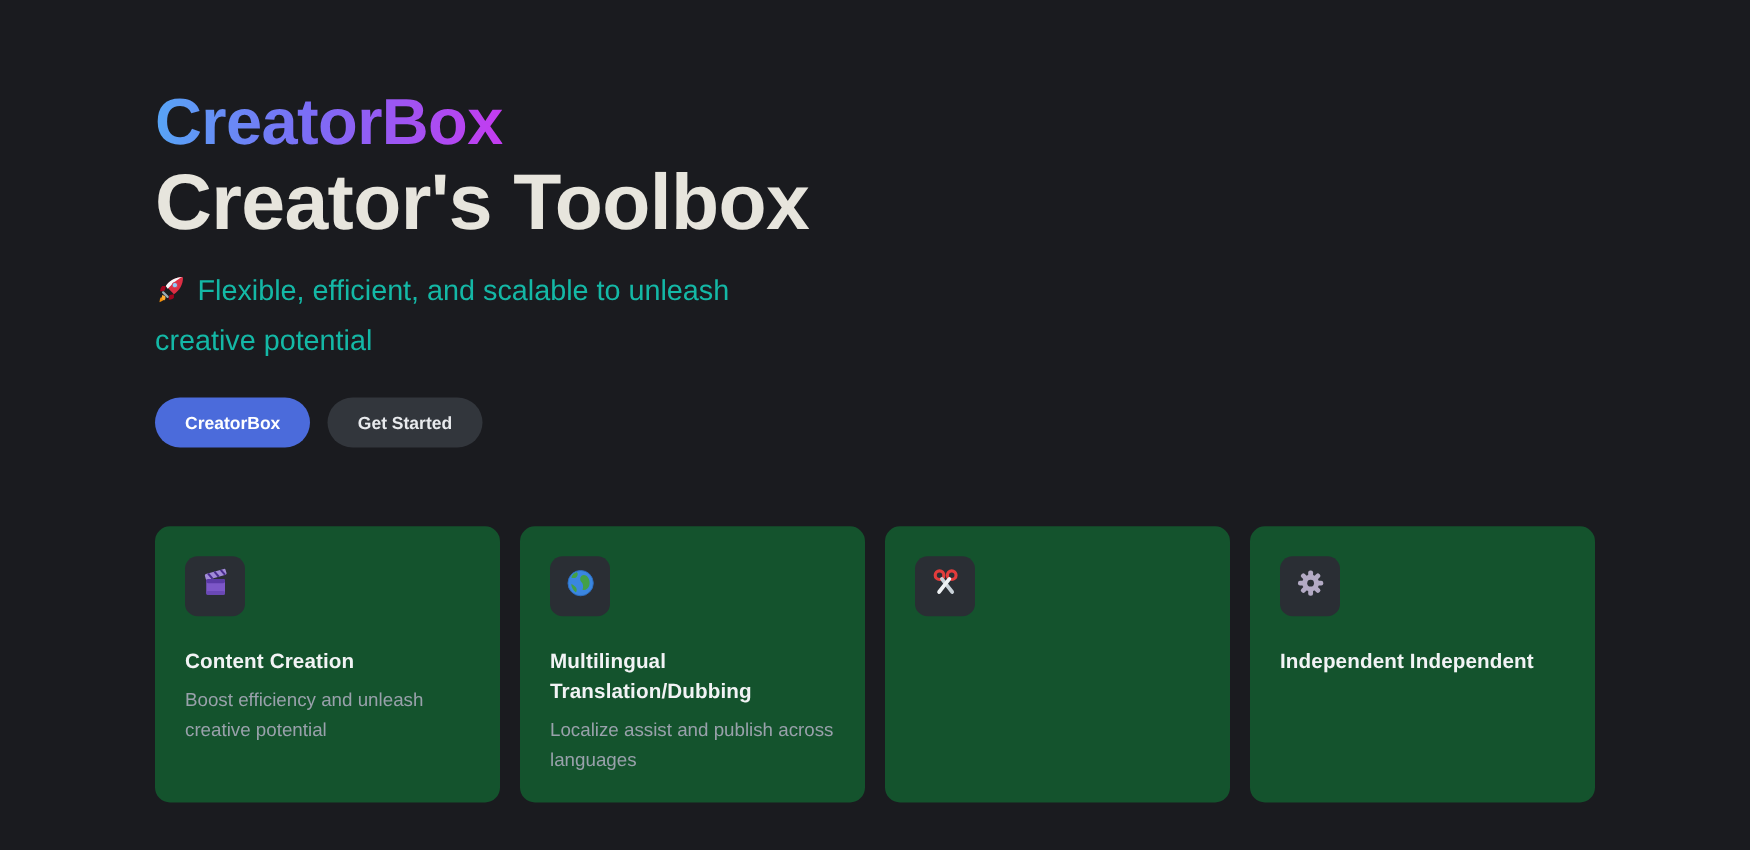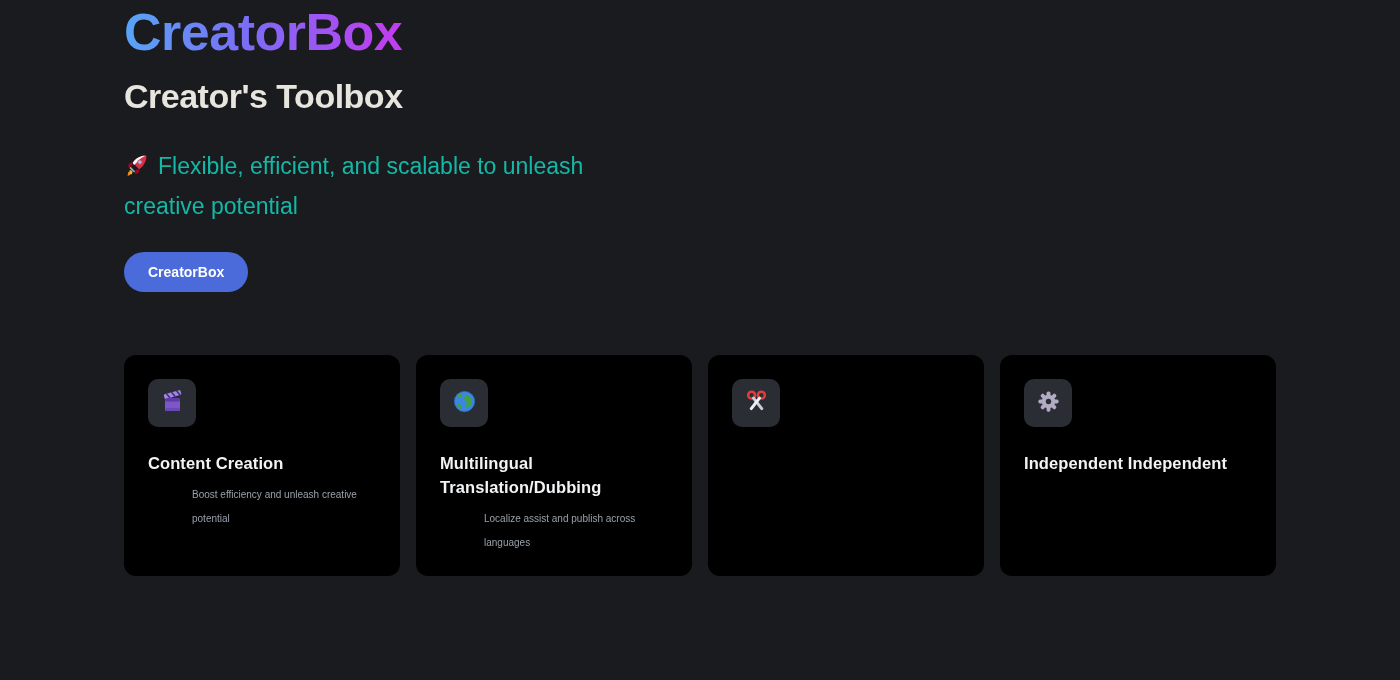--- a/index.html
+++ b/index.html
@@ -5,63 +5,63 @@
   * { margin:0; padding:0; box-sizing:border-box; }
   html,body { width:1400px; height:680px; overflow:hidden; }
   body {
     background:#1a1b1f;
     font-family:"Liberation Sans","DejaVu Sans",sans-serif;
     -webkit-font-smoothing:antialiased;
   }
   .container { width:1152px; margin:0 auto; }
 
   
-  .hero { }
+  .hero { padding-top:66px; }
   .hero-brand {
     font-size:52px; font-weight:700; line-height:64px; letter-spacing:-0.5px;
     background:linear-gradient(90deg,#57a5f6 0%,#7c6cf5 45%,#c43bf0 100%);
     -webkit-background-clip:text; background-clip:text;
     -webkit-text-fill-color:transparent; color:transparent;
     display:inline-block;
   }
   .hero-title {
-    font-size:34px; font-weight:700; line-height:64px; letter-spacing:-0.5px;
+    font-size:63px; font-weight:700; line-height:64px; letter-spacing:-0.5px;
     color:#e7e5dd;
   }
   .hero-subtitle {
     margin-top:20px; max-width:540px;
     font-size:23px; line-height:36px; color:#14b8a6; font-weight:400;
   }
   .rocket { display:inline-block; vertical-align:-4px; margin-right:8px; }
 
   .btn-row { margin-top:28px; display:flex; gap:14px; align-items:center; }
   .btn {
     height:40px; border:none; border-radius:20px; padding:0 24px;
     font-family:inherit; font-size:14px; font-weight:700; cursor:pointer;
     display:inline-flex; align-items:center; justify-content:center;
   }
   .btn-primary { background:#4b6bdb; color:#ffffff; }
   .btn-secondary { background:#32363c; color:#e8eaed; }
 
   
   .cards { margin-top:63px; display:flex; gap:16px; }
   .card {
-    flex:1 1 0; height:221px; background:#000000; border-radius:12px;
+    flex:1 1 0; height:221px; background:#14532d; border-radius:12px;
     padding:24px;
   }
   .icon-tile {
     width:48px; height:48px; background:#2a2e34; border-radius:10px;
     display:flex; align-items:center; justify-content:center;
   }
   .card-title {
     margin-top:24px; font-size:16.5px; font-weight:700; line-height:24px;
     color:#f2f3f5; letter-spacing:0.1px;
   }
   .card-desc {
-    margin-top:8px; font-size:10px; line-height:24px; color:#99a1ab;margin-left:44px;
+    margin-top:8px; font-size:15px; line-height:24px; color:#99a1ab;
   }
 </style>
 </head>
 <body>
 
 <div class="container">
 
   <section class="hero">
     <div class="hero-brand">CreatorBox</div>
     <div class="hero-title">Creator's Toolbox</div>
@@ -74,20 +74,21 @@
         <path d="M12 15 C16 9 23 5 30 5 C30 5 24 8 19 13 L14 18 Z" fill="#f5f8fa"></path>
         <circle cx="22" cy="14" r="3" fill="#8ccaf7" stroke="#dd2e44" stroke-width="1"></circle>
         <path d="M12 15 L8 15 C6 17 5.5 20 6 21 L11 20 Z" fill="#a0041e"></path>
         <path d="M21 24 L21 28 C19 30 16 30.5 15 30 L16 25 Z" fill="#a0041e"></path>
         <path d="M9 22 L14 27" stroke="#99aab5" stroke-width="2.4" stroke-linecap="round"></path>
       </svg></span><span>Flexible, efficient, and scalable to unleash creative potential</span>
     </div>
 
     <div class="btn-row">
       <button class="btn btn-primary">CreatorBox</button>
+      <button class="btn btn-secondary">Get Started</button>
     </div>
   </section>
 
   <section class="cards">
 
     <div class="card">
       <div class="icon-tile">
         <span><svg width="27" height="27" viewBox="0 0 36 36">
           <g transform="rotate(-16 13 11)">
             <rect x="7" y="7" width="23" height="6.5" rx="1.5" fill="#a18bd8"></rect>

